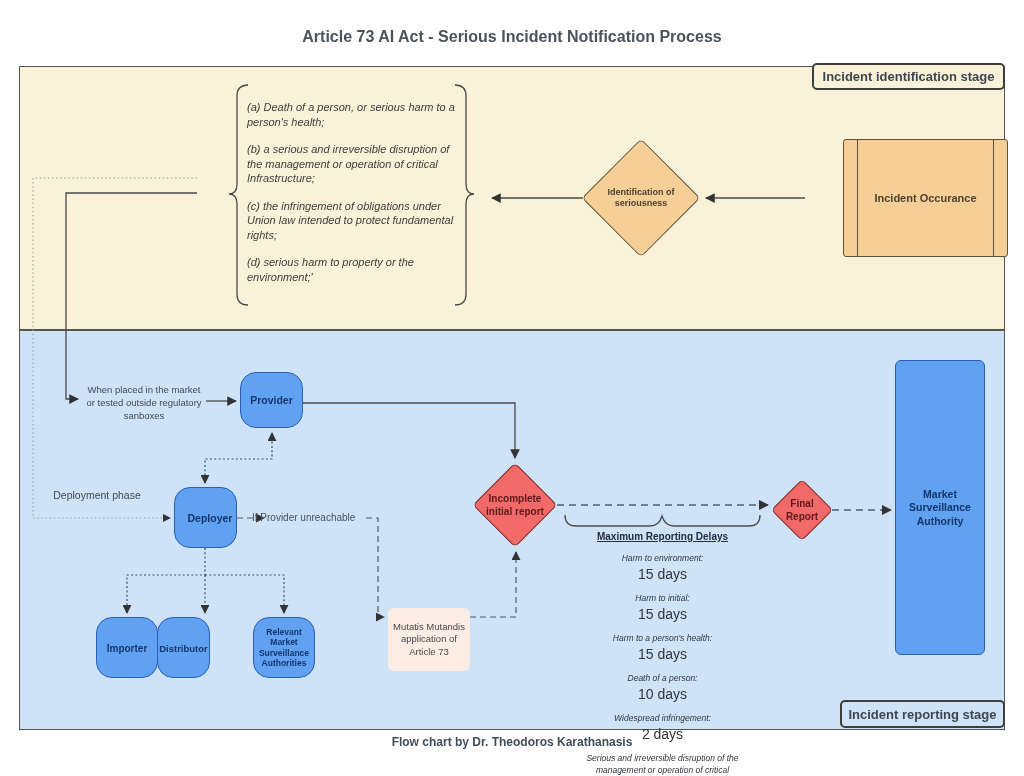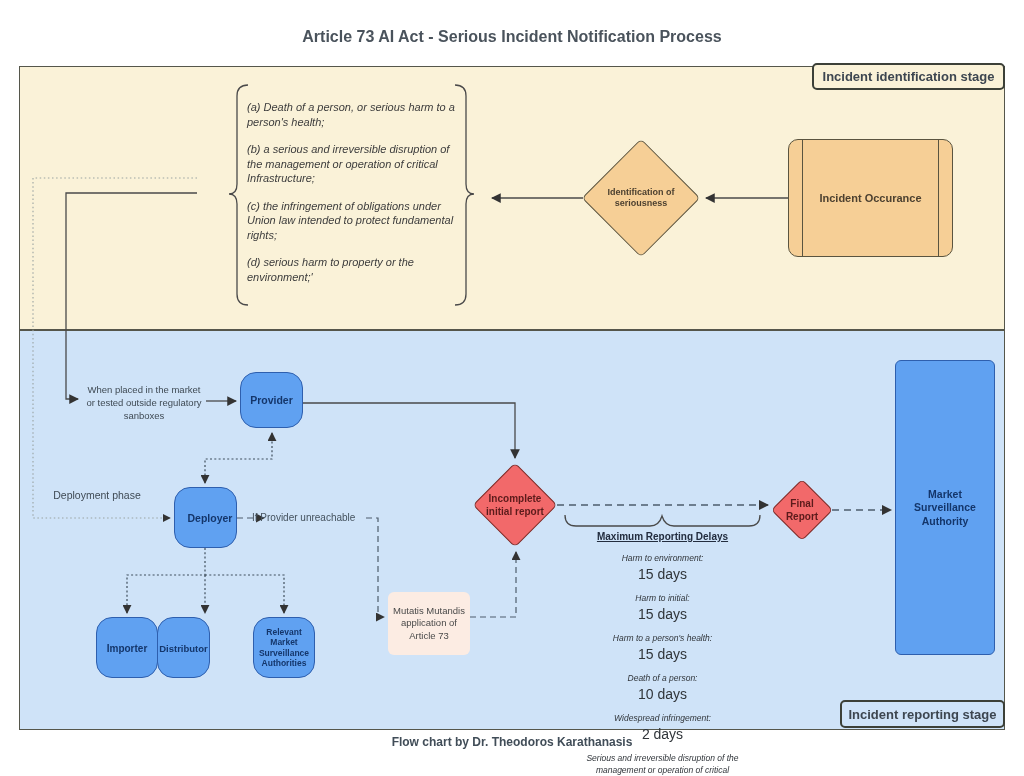--- a/index.html
+++ b/index.html
@@ -31,27 +31,27 @@
   .diamond-shape{position:absolute;left:0;top:0;width:100%;height:100%;
                  transform:rotate(45deg);box-sizing:border-box;border-radius:5px;}
   .d-amber{background:#f6cf96;border:1.5px solid #5a543f;}
   .d-red{background:#f2696a;border:1.5px solid #7e2a26;}
   .amber-text{color:#4d4130;}
   .red-text{color:#5c1b1b;}
 
   .box-blue{background:#60a1f1;border:1.5px solid #2e5fae;border-radius:16px;box-sizing:border-box;}
   .box-blue .node-label{color:#14366b;}
 
-  #incident-box{left:788px;top:139px;width:165px;height:118px;background:#f6cf96;
-                border:1.5px solid #5a543f;border-radius:10px;box-sizing:border-box;}
+  #incident-box{left:843px;top:139px;width:165px;height:118px;background:#f6cf96;
+                border:1.5px solid #5a543f;border-radius:3px;box-sizing:border-box;}
   #incident-box .inner-l,#incident-box .inner-r{position:absolute;top:0;bottom:0;width:0;
                 border-left:1.5px solid #5a543f;}
   #incident-box .inner-l{left:13px;} #incident-box .inner-r{right:13px;}
 
-  #mutatis-box{left:388px;top:592px;width:82px;height:63px;background:#fcece3;border-radius:6px;
+  #mutatis-box{left:388px;top:608px;width:82px;height:63px;background:#fcece3;border-radius:6px;
                display:flex;align-items:center;justify-content:center;text-align:center;
                font-size:9.5px;color:#4a4a4a;line-height:1.3;}
 
   .float-note{color:#3f4a54;text-align:center;line-height:1.35;}
   #note-market{left:82px;top:384px;width:124px;font-size:9.5px;}
   #note-deployment{left:52px;top:488px;width:90px;font-size:10.5px;}
   #note-unreachable{left:252px;top:511px;width:100px;font-size:10px;white-space:nowrap;color:#44525e;}
 
   #delays{left:570px;top:531px;width:185px;text-align:center;color:#30353a;}
   #delays .dl-title{font-size:10px;font-weight:bold;text-decoration:underline;color:#232d3f;margin-bottom:11px;}
@@ -131,21 +131,21 @@
   </div>
   <div class="abs box-blue" style="left:96px;top:617px;width:62px;height:61px;">
     <div class="node-label" style="width:60px;font-size:10px;">Importer</div>
   </div>
   <div class="abs box-blue" style="left:157px;top:617px;width:53px;height:61px;">
     <div class="node-label" style="width:62px;font-size:9.5px;">Distributor</div>
   </div>
   <div class="abs box-blue" style="left:253px;top:617px;width:62px;height:61px;">
     <div class="node-label" style="width:58px;font-size:8.5px;line-height:1.25;">Relevant Market Surveillance Authorities</div>
   </div>
-  <div class="abs box-blue" style="left:895px;top:360px;width:100px;height:295px;border-radius:6px;">
+  <div class="abs box-blue" style="left:895px;top:360px;width:90px;height:295px;border-radius:6px;">
     <div class="node-label" style="width:80px;font-size:10.5px;line-height:1.3;">Market Surveillance Authority</div>
   </div>
 
   <div class="abs" id="mutatis-box">
     <div>Mutatis Mutandis application of Article 73</div>
   </div>
 
   <div class="diamond-wrap" style="left:485px;top:475px;width:60px;height:60px;">
     <div class="diamond-shape d-red"></div>
     <div class="node-label red-text" style="width:72px;font-size:10px;line-height:1.25;">Incomplete initial report</div>

